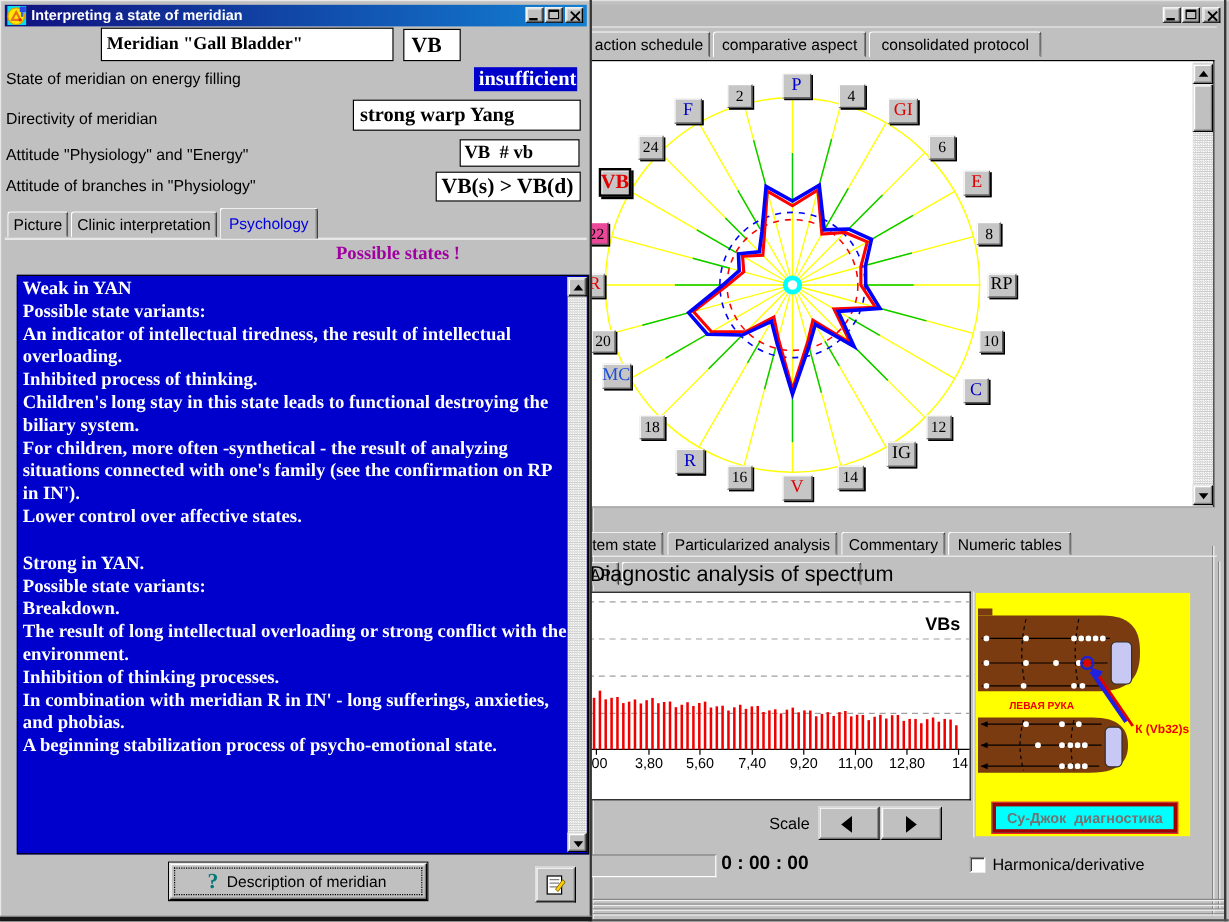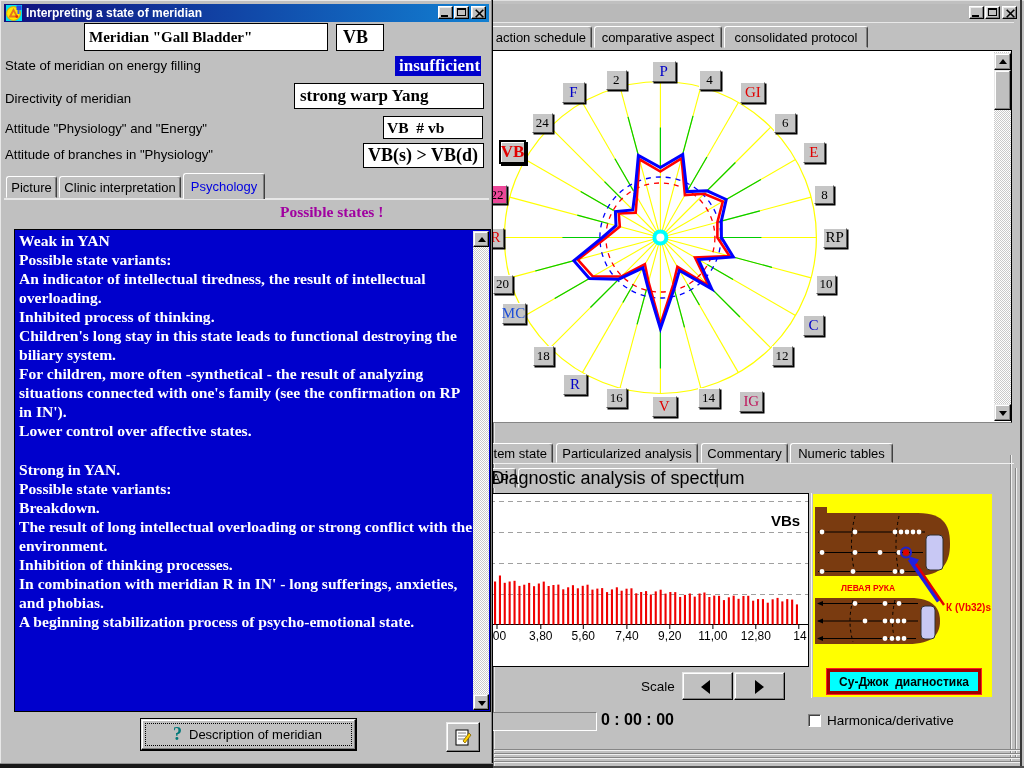--- a/index.html
+++ b/index.html
@@ -109,21 +109,21 @@
 <div style="position:absolute;left:651.7px;top:60.9px;width:24px;height:21px;background:#c6c6c6;box-shadow:1.5px 1.5px 0 #000;border:1px solid;border-color:#fff #555 #555 #fff;display:flex;align-items:center;justify-content:center;font:500 15px 'Liberation Serif',serif;color:#0000c8">P</div>
 <div style="position:absolute;left:698.6px;top:69.7px;width:22px;height:20px;background:#c6c6c6;box-shadow:1.5px 1.5px 0 #000;border:1px solid;border-color:#fff #555 #555 #fff;display:flex;align-items:center;justify-content:center;font:500 13px 'Liberation Serif',serif;color:#000000">4</div>
 <div style="position:absolute;left:740.3px;top:81.7px;width:25px;height:21px;background:#c6c6c6;box-shadow:1.5px 1.5px 0 #000;border:1px solid;border-color:#fff #555 #555 #fff;display:flex;align-items:center;justify-content:center;font:500 15px 'Liberation Serif',serif;color:#e00000">GI</div>
 <div style="position:absolute;left:774.2px;top:113.0px;width:22px;height:20px;background:#c6c6c6;box-shadow:1.5px 1.5px 0 #000;border:1px solid;border-color:#fff #555 #555 #fff;display:flex;align-items:center;justify-content:center;font:500 13px 'Liberation Serif',serif;color:#000000">6</div>
 <div style="position:absolute;left:802.9px;top:141.7px;width:22px;height:21px;background:#c6c6c6;box-shadow:1.5px 1.5px 0 #000;border:1px solid;border-color:#fff #555 #555 #fff;display:flex;align-items:center;justify-content:center;font:500 15px 'Liberation Serif',serif;color:#e00000">E</div>
 <div style="position:absolute;left:814.4px;top:185.0px;width:20px;height:19px;background:#c6c6c6;box-shadow:1.5px 1.5px 0 #000;border:1px solid;border-color:#fff #555 #555 #fff;display:flex;align-items:center;justify-content:center;font:500 13px 'Liberation Serif',serif;color:#000000">8</div>
 <div style="position:absolute;left:822.7px;top:227.7px;width:24px;height:20px;background:#c6c6c6;box-shadow:1.5px 1.5px 0 #000;border:1px solid;border-color:#fff #555 #555 #fff;display:flex;align-items:center;justify-content:center;font:500 15px 'Liberation Serif',serif;color:#000000">RP</div>
 <div style="position:absolute;left:815.9px;top:274.7px;width:20px;height:19px;background:#c6c6c6;box-shadow:1.5px 1.5px 0 #000;border:1px solid;border-color:#fff #555 #555 #fff;display:flex;align-items:center;justify-content:center;font:500 13px 'Liberation Serif',serif;color:#000000">10</div>
 <div style="position:absolute;left:802.9px;top:315.3px;width:21px;height:21px;background:#c6c6c6;box-shadow:1.5px 1.5px 0 #000;border:1px solid;border-color:#fff #555 #555 #fff;display:flex;align-items:center;justify-content:center;font:500 15px 'Liberation Serif',serif;color:#0000c8">C</div>
 <div style="position:absolute;left:771.6px;top:346.1px;width:21px;height:20px;background:#c6c6c6;box-shadow:1.5px 1.5px 0 #000;border:1px solid;border-color:#fff #555 #555 #fff;display:flex;align-items:center;justify-content:center;font:500 13px 'Liberation Serif',serif;color:#000000">12</div>
-<div style="position:absolute;left:739.3px;top:391px;width:24px;height:21px;background:#c6c6c6;box-shadow:1.5px 1.5px 0 #000;border:1px solid;border-color:#fff #555 #555 #fff;display:flex;align-items:center;justify-content:center;font:500 15px 'Liberation Serif',serif;color:#be185d">IG</div>
+<div style="position:absolute;left:739.3px;top:368px;width:24px;height:21px;background:#c6c6c6;box-shadow:1.5px 1.5px 0 #000;border:1px solid;border-color:#fff #555 #555 #fff;display:flex;align-items:center;justify-content:center;font:500 15px 'Liberation Serif',serif;color:#000000">IG</div>
 <div style="position:absolute;left:697.6px;top:388.4px;width:22px;height:20px;background:#c6c6c6;box-shadow:1.5px 1.5px 0 #000;border:1px solid;border-color:#fff #555 #555 #fff;display:flex;align-items:center;justify-content:center;font:500 13px 'Liberation Serif',serif;color:#000000">14</div>
 <div style="position:absolute;left:651.7px;top:396.2px;width:25px;height:21px;background:#c6c6c6;box-shadow:1.5px 1.5px 0 #000;border:1px solid;border-color:#fff #555 #555 #fff;display:flex;align-items:center;justify-content:center;font:500 15px 'Liberation Serif',serif;color:#e00000">V</div>
 <div style="position:absolute;left:605.8px;top:388.4px;width:21px;height:20px;background:#c6c6c6;box-shadow:1.5px 1.5px 0 #000;border:1px solid;border-color:#fff #555 #555 #fff;display:flex;align-items:center;justify-content:center;font:500 13px 'Liberation Serif',serif;color:#000000">16</div>
 <div style="position:absolute;left:563.0px;top:373.8px;width:24px;height:21px;background:#c6c6c6;box-shadow:1.5px 1.5px 0 #000;border:1px solid;border-color:#fff #555 #555 #fff;display:flex;align-items:center;justify-content:center;font:500 15px 'Liberation Serif',serif;color:#0000c8">R</div>
 <div style="position:absolute;left:532.8px;top:346.1px;width:21px;height:20px;background:#c6c6c6;box-shadow:1.5px 1.5px 0 #000;border:1px solid;border-color:#fff #555 #555 #fff;display:flex;align-items:center;justify-content:center;font:500 13px 'Liberation Serif',serif;color:#000000">18</div>
 <div style="position:absolute;left:501.5px;top:303px;width:24px;height:21px;background:#c6c6c6;box-shadow:1.5px 1.5px 0 #000;border:1px solid;border-color:#fff #555 #555 #fff;display:flex;align-items:center;justify-content:center;font:500 15px 'Liberation Serif',serif;color:#1d4ed8">MC</div>
 <div style="position:absolute;left:492.6px;top:274.7px;width:20px;height:19px;background:#c6c6c6;box-shadow:1.5px 1.5px 0 #000;border:1px solid;border-color:#fff #555 #555 #fff;display:flex;align-items:center;justify-content:center;font:500 13px 'Liberation Serif',serif;color:#000000">20</div>
 <div style="position:absolute;left:487.0px;top:227.7px;width:17px;height:20px;background:#c6c6c6;box-shadow:1.5px 1.5px 0 #000;border:1px solid;border-color:#fff #555 #555 #fff;display:flex;align-items:center;justify-content:center;font:500 15px 'Liberation Serif',serif;color:#e00000">R</div>
 <div style="position:absolute;left:487.0px;top:185.0px;width:20px;height:19px;background:#ec4899;box-shadow:1.5px 1.5px 0 #000;border:1px solid;border-color:#fff #555 #555 #fff;display:flex;align-items:center;justify-content:center;font:500 13px 'Liberation Serif',serif;color:#000000">22</div>
 <div style="position:absolute;left:499.0px;top:140.0px;width:27px;height:24px;background:#c6c6c6;box-shadow:inset 1px 1px 0 #fff, 2px 2px 0 #000;border:2px solid #000;display:flex;align-items:center;justify-content:center;font:bold 17px 'Liberation Serif',serif;color:#e00000">VB</div>
@@ -295,21 +295,21 @@
       <path d="M10,142 l-6,2.5 6,2.5 z"></path>
 </g>
 <circle cx="93" cy="58.5" r="3" fill="#e00000"></circle>
 <circle cx="93" cy="58.5" r="5" fill="none" stroke="#2020d0" stroke-width="2"></circle>
 <line x1="126" y1="107" x2="97" y2="65" stroke="#2020e0" stroke-width="5"></line>
 <path d="M95,62 l11,3.5 -4.5,7.5 z" fill="#2020e0"></path>
 <line x1="131" y1="111" x2="103" y2="70" stroke="#e00000" stroke-width="2.4"></line>
 <text x="28" y="96.5" font-family="Liberation Sans,sans-serif" font-size="8.5" font-weight="bold" fill="#f00000">ЛЕВАЯ РУКА</text>
 <text x="133" y="117" font-family="Liberation Sans,sans-serif" font-size="10" font-weight="bold" fill="#f00000">К (Vb32)s</text>
 </svg>
-<div class="abs" style="left:827px;top:669px;width:154px;height:25px;background:#00ffff;border:3px solid #a00000;box-shadow:0 0 0 1px #ff2020;display:flex;align-items:center;justify-content:center;font:bold 12px 'Liberation Sans',sans-serif;color:#000000;white-space:nowrap">Су-Джок&nbsp; диагностика</div>
+<div class="abs" style="left:827px;top:669px;width:154px;height:25px;background:#00ffff;border:3px solid #a00000;box-shadow:0 0 0 1px #ff2020;display:flex;align-items:center;justify-content:center;font:bold 12px 'Liberation Sans',sans-serif;color:#737373;white-space:nowrap">Су-Джок&nbsp; диагностика</div>
 
 <div class="abs" style="left:641px;top:679px;font:13.5px 'Liberation Sans',sans-serif">Scale</div>
 <div class="btn3d" style="left:682px;top:672px;width:51px;height:28px">
     <div style="position:absolute;left:18px;top:7px;width:0;height:0;border:7px solid transparent;border-right:9px solid #000;border-left:none"></div>
   </div>
 <div class="btn3d" style="left:734px;top:672px;width:51px;height:28px">
     <div style="position:absolute;left:20px;top:7px;width:0;height:0;border:7px solid transparent;border-left:9px solid #000;border-right:none"></div>
   </div>
 
 <div class="abs" style="left:462px;top:712px;width:135px;height:19px;background:#c0c0c0;border:1px solid;border-color:#808080 #fff #fff #808080"></div>

